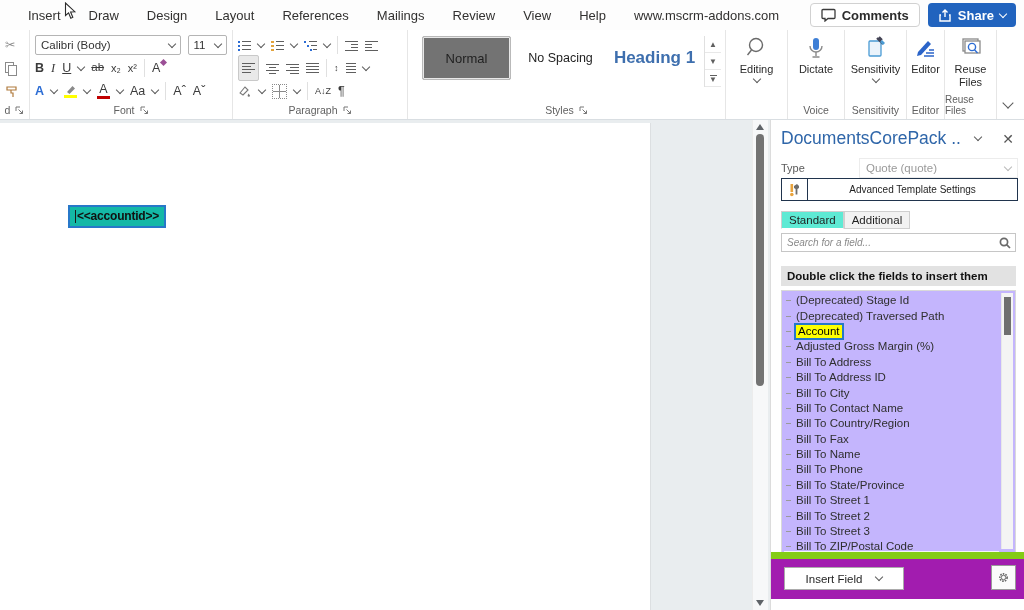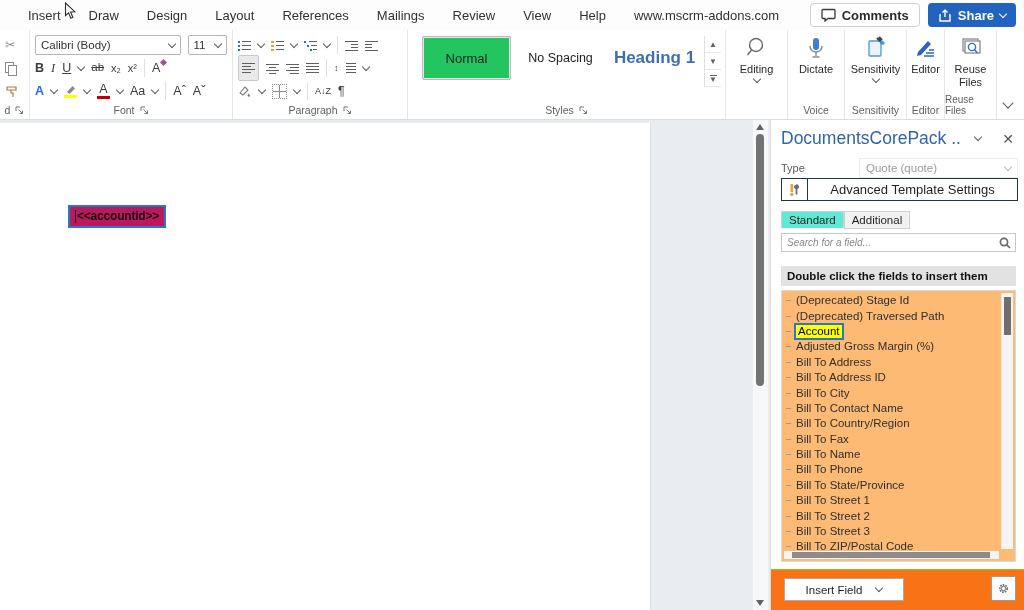--- a/index.html
+++ b/index.html
@@ -42,72 +42,72 @@
   .li-center{background-image:linear-gradient(#5f5f5f,#5f5f5f),linear-gradient(#5f5f5f,#5f5f5f),linear-gradient(#5f5f5f,#5f5f5f),linear-gradient(#5f5f5f,#5f5f5f);background-size:13px 1px,7px 1px,13px 1px,7px 1px;background-position:0 1px,3px 4px,0 7px,3px 10px;}
   .li-right{background-image:linear-gradient(#5f5f5f,#5f5f5f),linear-gradient(#5f5f5f,#5f5f5f),linear-gradient(#5f5f5f,#5f5f5f),linear-gradient(#5f5f5f,#5f5f5f);background-size:13px 1px,9px 1px,13px 1px,9px 1px;background-position:0 1px,4px 4px,0 7px,4px 10px;}
   .li-just{background-image:repeating-linear-gradient(#5f5f5f 0 1px,transparent 1px 3px);}
   .li-bullet{background-image:linear-gradient(#2b6cd4,#2b6cd4),linear-gradient(#5f5f5f,#5f5f5f),linear-gradient(#2b6cd4,#2b6cd4),linear-gradient(#5f5f5f,#5f5f5f),linear-gradient(#2b6cd4,#2b6cd4),linear-gradient(#5f5f5f,#5f5f5f);background-size:2px 2px,9px 1px,2px 2px,9px 1px,2px 2px,9px 1px;background-position:0 1px,4px 1px,0 5px,4px 5px,0 9px,4px 9px;}
   .li-num{background-image:linear-gradient(#e2a33d,#e2a33d),linear-gradient(#5f5f5f,#5f5f5f),linear-gradient(#e2a33d,#e2a33d),linear-gradient(#5f5f5f,#5f5f5f),linear-gradient(#e2a33d,#e2a33d),linear-gradient(#5f5f5f,#5f5f5f);background-size:3px 2px,8px 1px,3px 2px,8px 1px,3px 2px,8px 1px;background-position:0 1px,5px 1px,0 5px,5px 5px,0 9px,5px 9px;}
   .li-multi{background-image:linear-gradient(#2b6cd4,#2b6cd4),linear-gradient(#5f5f5f,#5f5f5f),linear-gradient(#2b6cd4,#2b6cd4),linear-gradient(#5f5f5f,#5f5f5f),linear-gradient(#2b6cd4,#2b6cd4),linear-gradient(#5f5f5f,#5f5f5f);background-size:2px 2px,8px 1px,2px 2px,6px 1px,2px 2px,4px 1px;background-position:0 1px,5px 1px,3px 5px,7px 5px,6px 9px,9px 9px;}
   .li-ind{background-image:linear-gradient(#5f5f5f,#5f5f5f),linear-gradient(#5f5f5f,#5f5f5f),linear-gradient(#5f5f5f,#5f5f5f),linear-gradient(#5f5f5f,#5f5f5f);background-size:13px 1px,7px 1px,7px 1px,13px 1px;background-position:0 1px,6px 4px,6px 7px,0 10px;}
   .tiny{font-size:9px;color:#3b3b3b;line-height:1;}
   
   .style-card{display:flex;align-items:center;justify-content:center;width:88px;height:42px;border:1px solid transparent;border-radius:2px;}
-  .style-card.active{border:1px solid #b9b9b9;background:#22c55e;box-shadow:inset 0 0 0 1px #e8e8e8;}
+  .style-card.active{border:1px solid #b9b9b9;background:#737373;box-shadow:inset 0 0 0 1px #e8e8e8;}
   .style-normal{font-size:13px;color:#1f1f1f;}
   .style-nospace{font-size:12.5px;color:#1f1f1f;}
   .style-h1{font-size:17px;color:#3e6fae;font-weight:700;}
   .gal-col{display:flex;flex-direction:column;border-left:1px solid #e0e0e0;}
   .gal-btn{width:16px;height:16px;display:flex;align-items:center;justify-content:center;font-size:8px;color:#5f5f5f;border-bottom:1px solid #e8e8e8;}
   
   .bigbtn{display:flex;flex-direction:column;align-items:center;gap:3px;padding-top:6px;}
   .bigbtn .blabel{font-size:11px;color:#2b2b2b;line-height:1.15;text-align:center;}
   .launcher{display:inline-block;}
 
   
   .doc-area{position:absolute;top:120px;left:0;width:770px;height:490px;background:#e9edef;}
   .page{position:absolute;left:0;top:3px;width:650px;height:487px;background:#fff;border-right:1px solid #dcdfe1;}
-  .merge-field{position:absolute;left:68px;top:82px;display:inline-flex;align-items:center;background:#be185d;border:2px solid #2778c9;padding:2px 5px 3px 5px;}
+  .merge-field{position:absolute;left:68px;top:82px;display:inline-flex;align-items:center;background:#14b8a6;border:2px solid #2778c9;padding:2px 5px 3px 5px;}
   .merge-field .caret-line{width:1px;height:13px;background:#1a1a1a;margin-right:1px;}
   .merge-field .ftext{font-size:12px;color:#111;font-weight:600;letter-spacing:-0.2px;}
   .doc-scroll{position:absolute;right:2px;top:0;width:15px;height:490px;background:#f7f8f9;border-left:1px solid #ececec;}
   .doc-scroll .up{position:absolute;top:4px;left:3px;width:0;height:0;border-left:4px solid transparent;border-right:4px solid transparent;border-bottom:6px solid #5f6368;}
   .doc-scroll .down{position:absolute;bottom:4px;left:3px;width:0;height:0;border-left:4px solid transparent;border-right:4px solid transparent;border-top:6px solid #5f6368;}
   .doc-scroll .thumb{position:absolute;top:14px;left:3px;width:8px;height:252px;background:#737373;border-radius:4px;}
 
   
   .pane{position:absolute;top:120px;left:770px;width:254px;height:490px;background:#fff;border-left:1px solid #dcdcdc;box-sizing:border-box;}
   .pane-title-row{position:absolute;top:8px;left:10px;right:6px;display:flex;align-items:center;}
   .pane-title{font-size:17.5px;color:#2f66a9;white-space:nowrap;}
   .pane-title-caret{margin-left:14px;}
   .pane-close{margin-left:auto;font-size:14px;color:#555;padding:0 4px;line-height:1;}
   .type-row{position:absolute;top:38px;left:10px;right:6px;display:flex;align-items:center;}
   .type-label{font-size:11px;color:#5a5a5a;width:78px;}
   .type-select{flex:1;display:flex;align-items:center;justify-content:space-between;border:1px solid #ececec;background:#fff;height:18px;padding:0 6px;font-size:11.5px;color:#9a9a9a;}
   .adv-btn{position:absolute;top:58px;left:10px;right:6px;height:23px;display:flex;align-items:stretch;background:#fff;border:1px solid #20344d;box-sizing:border-box;}
   .adv-icon-cell{width:25px;display:flex;align-items:center;justify-content:center;border-right:1px solid #20344d;}
-  .adv-text{flex:1;display:flex;align-items:center;justify-content:center;font-size:13px;color:#1f1f1f;}
+  .adv-text{flex:1;display:flex;align-items:center;justify-content:center;font-size:10px;color:#1f1f1f;}
   .tabs-row{position:absolute;top:90px;left:10px;right:6px;display:flex;align-items:flex-end;height:19px;}
   .tab{font-size:11.5px;color:#1f1f1f;padding:2px 7px;border:1px solid #cfcfcf;background:#f2f2f2;}
   .tab.active{background:#5eead4;border-bottom-color:#fff;}
   .search-box{position:absolute;top:113px;left:10px;right:8px;height:19px;border:1px solid #c6c6c6;background:#fff;display:flex;align-items:center;box-sizing:border-box;}
   .search-box input{flex:1;border:none;outline:none;font-family:"Liberation Sans",sans-serif;font-size:10px;font-style:italic;color:#777;padding:0 5px;background:transparent;}
   .search-box input::placeholder{color:#8a8a8a;font-style:italic;}
   .list-header{position:absolute;top:146px;left:10px;right:8px;height:20px;background:#e2e2e2;display:flex;align-items:center;padding-left:6px;font-size:11.5px;font-weight:700;color:#111;box-sizing:border-box;}
-  .fields-box{position:absolute;top:170px;left:10px;right:8px;height:272px;border:1px solid #d9d9d9;background:#fdba74;box-sizing:border-box;overflow:hidden;}
+  .fields-box{position:absolute;top:170px;left:10px;right:8px;height:272px;border:1px solid #d9d9d9;background:#c4b5fd;box-sizing:border-box;overflow:hidden;}
   .fields-list{position:absolute;top:2px;left:4px;right:16px;bottom:10px;}
   .field-item{display:flex;align-items:center;height:15.4px;font-size:11.5px;color:#2f2f2f;white-space:nowrap;}
   .field-item .dash{width:5px;height:1px;background:#9a9a9a;margin-right:3px;flex:0 0 auto;}
   .field-item .slot{padding:0 2px;line-height:13px;}
   .field-item .slot.selected{background:#ffff00;border:2px solid #2778c9;color:#000;}
   .flist-vscroll{position:absolute;top:2px;right:2px;bottom:12px;width:11px;background:#f4f4f4;border-left:1px solid #e8e8e8;}
   .flist-vscroll .thumb{position:absolute;top:4px;left:2px;width:7px;height:38px;background:#6f6f6f;}
   .flist-hscroll{position:absolute;left:2px;right:16px;bottom:2px;height:8px;background:#f4f4f4;}
   .flist-hscroll .thumb{position:absolute;left:8px;top:1px;width:198px;height:6px;background:#8c8c8c;}
-  .pane-bottom{position:absolute;bottom:0;left:0;right:0;height:40px;background:#f97316;border-top:1px solid #84cc16;}
+  .pane-bottom{position:absolute;bottom:11px;left:0;right:0;height:40px;background:#a21caf;border-top:7px solid #84cc16;}
   .insert-btn{position:absolute;left:13px;top:8px;width:120px;height:23px;background:#fff;border:1px solid #ababab;display:flex;align-items:center;justify-content:center;gap:14px;font-size:11.5px;color:#1f1f1f;}
   .gear-btn{position:absolute;right:8px;top:6px;width:25px;height:25px;border:1px solid #9a9a9a;background:#fbfbfb;display:flex;align-items:center;justify-content:center;}
 </style>
 </head>
 <body>
 
 <div id="app">
 
   <div class="menubar">
     <nav class="menu-items">

